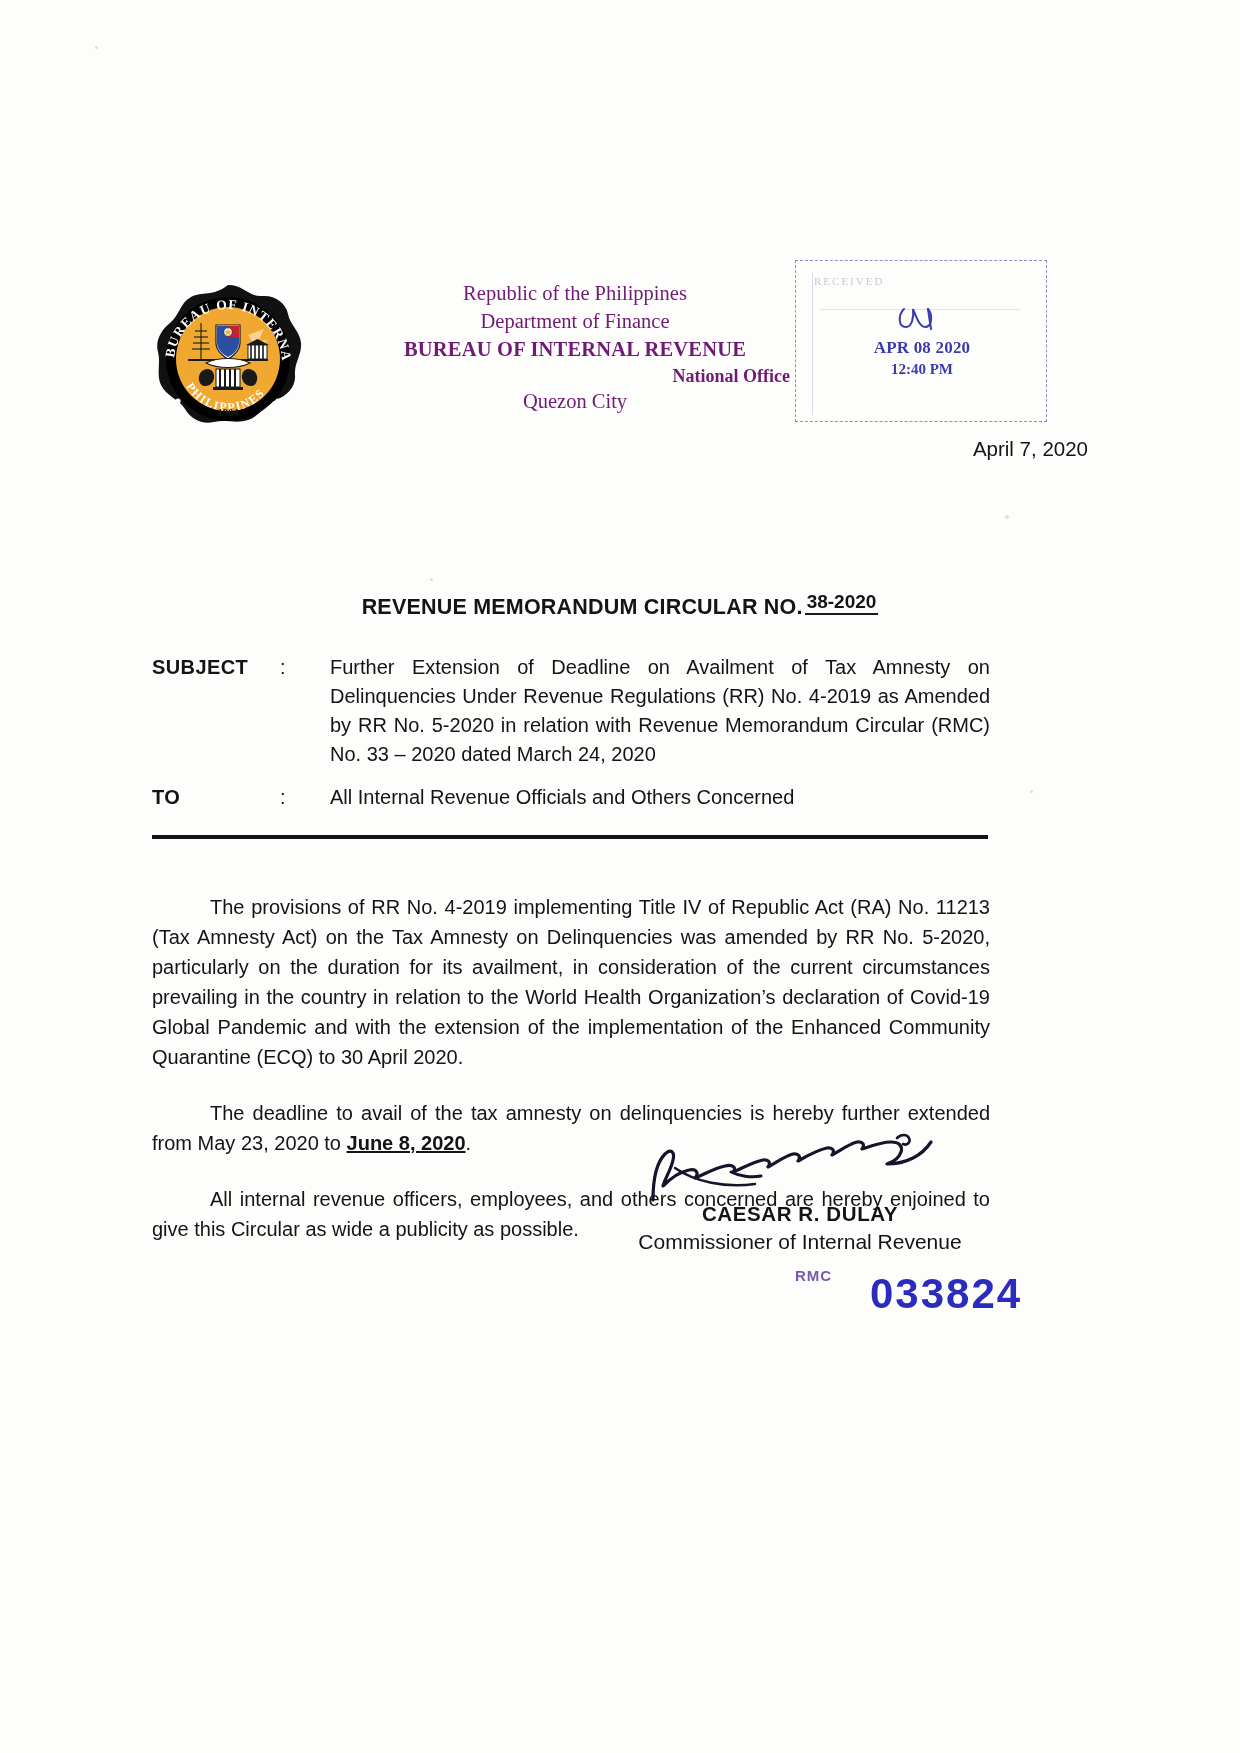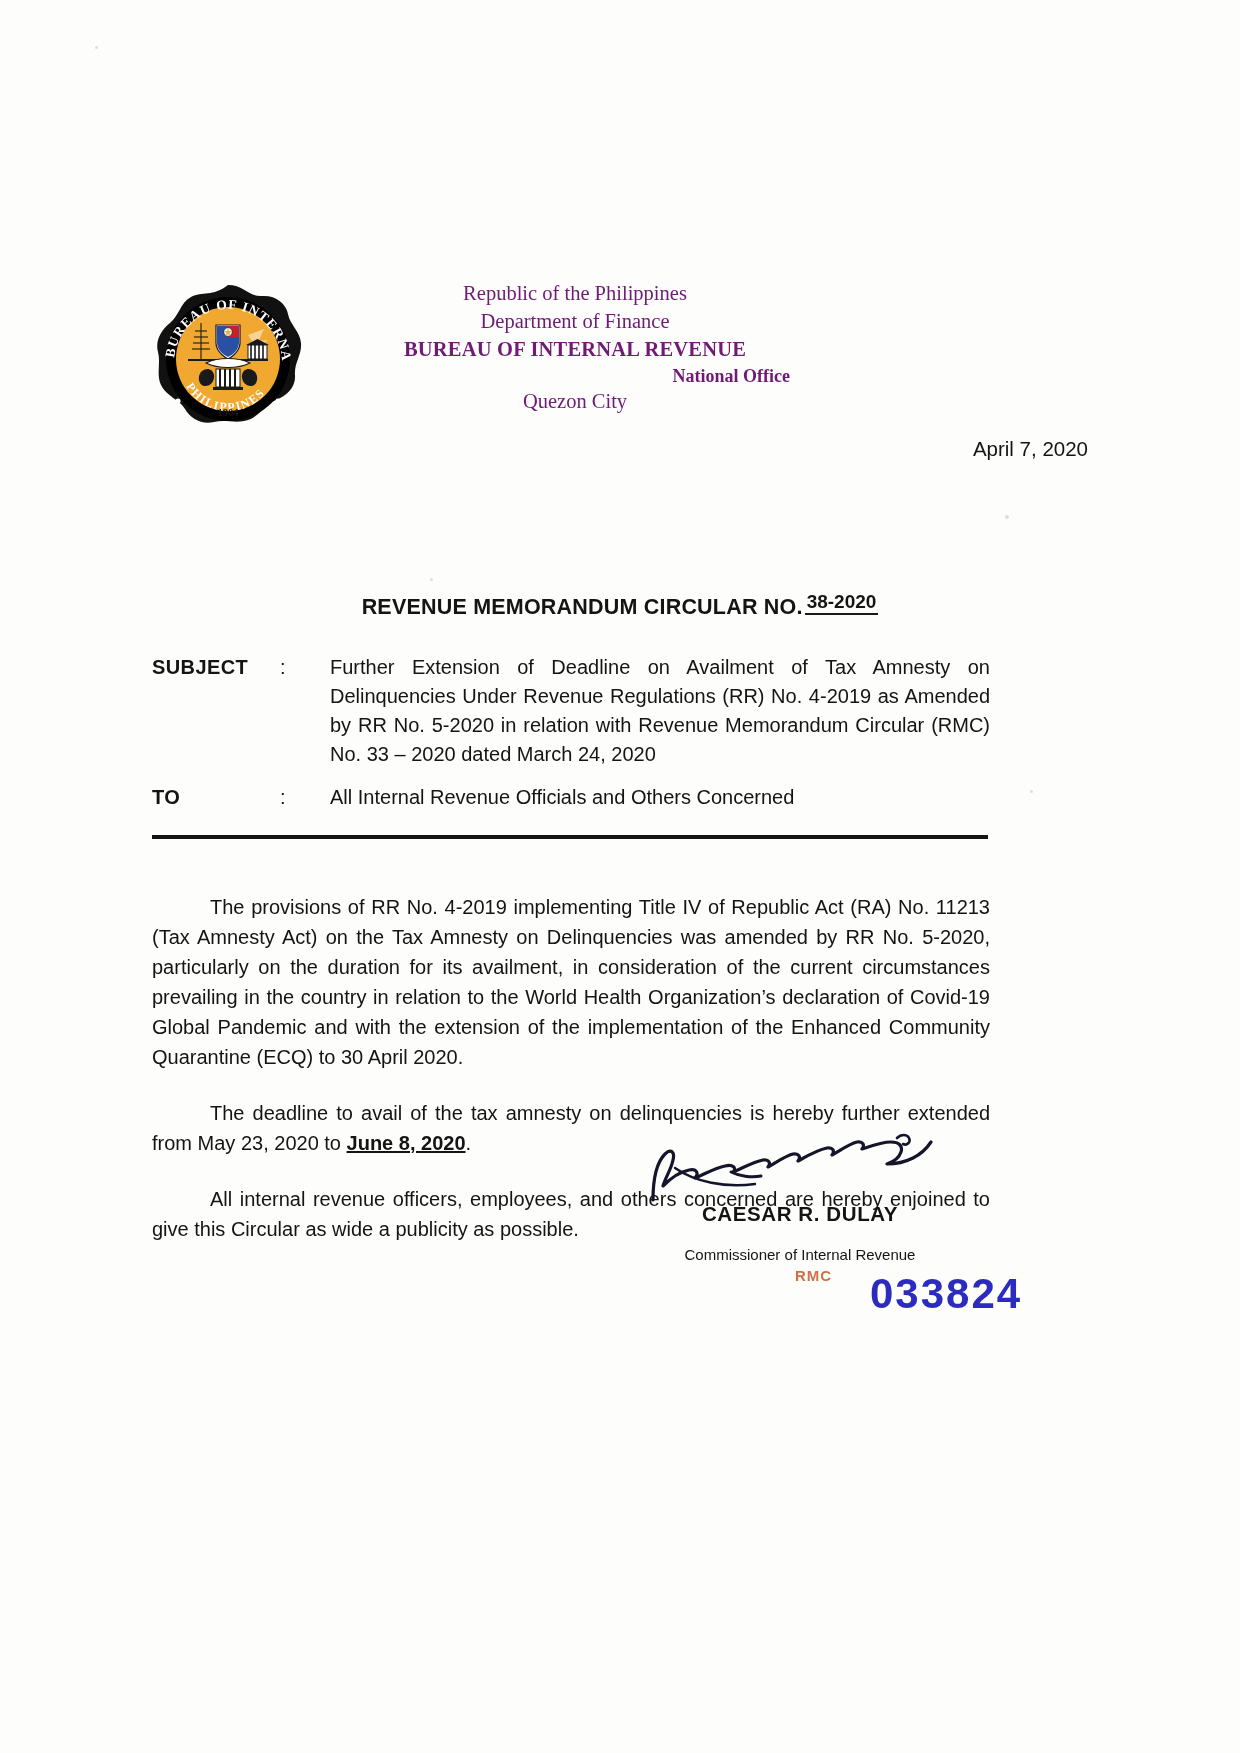--- a/index.html
+++ b/index.html
@@ -256,42 +256,42 @@
     text-align: center;
   }
   .sig-mark { height: 76px; }
   .sig-name {
     font-size: 20.5px;
     font-weight: bold;
     letter-spacing: .6px;
     margin-top: -6px;
   }
   .sig-title {
-    font-size: 15px;
-    margin-top: 20px;
+    font-size: 21px;
+    margin-top: 4px;
   }
 
   
   .doc-number {
     position: absolute;
     left: 870px;
     top: 1270px;
     font-family: "Liberation Sans", sans-serif;
     font-size: 42px;
     font-weight: bold;
     color: #2b2bbf;
     letter-spacing: 2px;
   }
   .doc-number-prefix {
     position: absolute;
     left: 795px;
     top: 1267px;
     font-size: 15px;
     font-weight: bold;
-    color: #c2410c;
+    color: #4c1d95;
     letter-spacing: 1px;
     opacity: .75;
   }
 
   
   .speck { position: absolute; background: #dededa; border-radius: 50%; }
 </style>
 </head>
 <body>
 
@@ -391,20 +391,34 @@
     </div>
 
     <div class="agency">
       <div class="l1">Republic of the Philippines</div>
       <div class="l2">Department of Finance</div>
       <div class="l3">BUREAU OF INTERNAL REVENUE</div>
       <div class="l4">National Office</div>
       <div class="l5">Quezon City</div>
     </div>
 
+    <div class="stamp-box">
+      <div class="stamp-vline"></div>
+      <div class="stamp-ghost">RECEIVED</div>
+      <div class="stamp-ghost2"></div>
+      <div class="stamp-sig">
+        <svg width="56" height="30" viewBox="0 0 56 30">
+          <path d="M10 6 C4 12 4 24 12 24 C18 24 20 14 19 6
+                   C23 16 26 24 31 24 C38 24 39 12 34 6" stroke="#3b3bab" stroke-width="2" fill="none" stroke-linecap="round"></path>
+          <path d="M34 6 L37 26" stroke="#3b3bab" stroke-width="2" fill="none" stroke-linecap="round"></path>
+        </svg>
+      </div>
+      <div class="stamp-date">APR 08 2020</div>
+      <div class="stamp-time">12:40 PM</div>
+    </div>
   </div>
 
   <div class="doc-date">April 7, 2020</div>
 
   <div class="title-line">
     <span class="title-main">REVENUE MEMORANDUM CIRCULAR NO.</span><span class="title-no">38-2020</span>
   </div>
 
   <div class="meta">
     <div class="meta-row">

